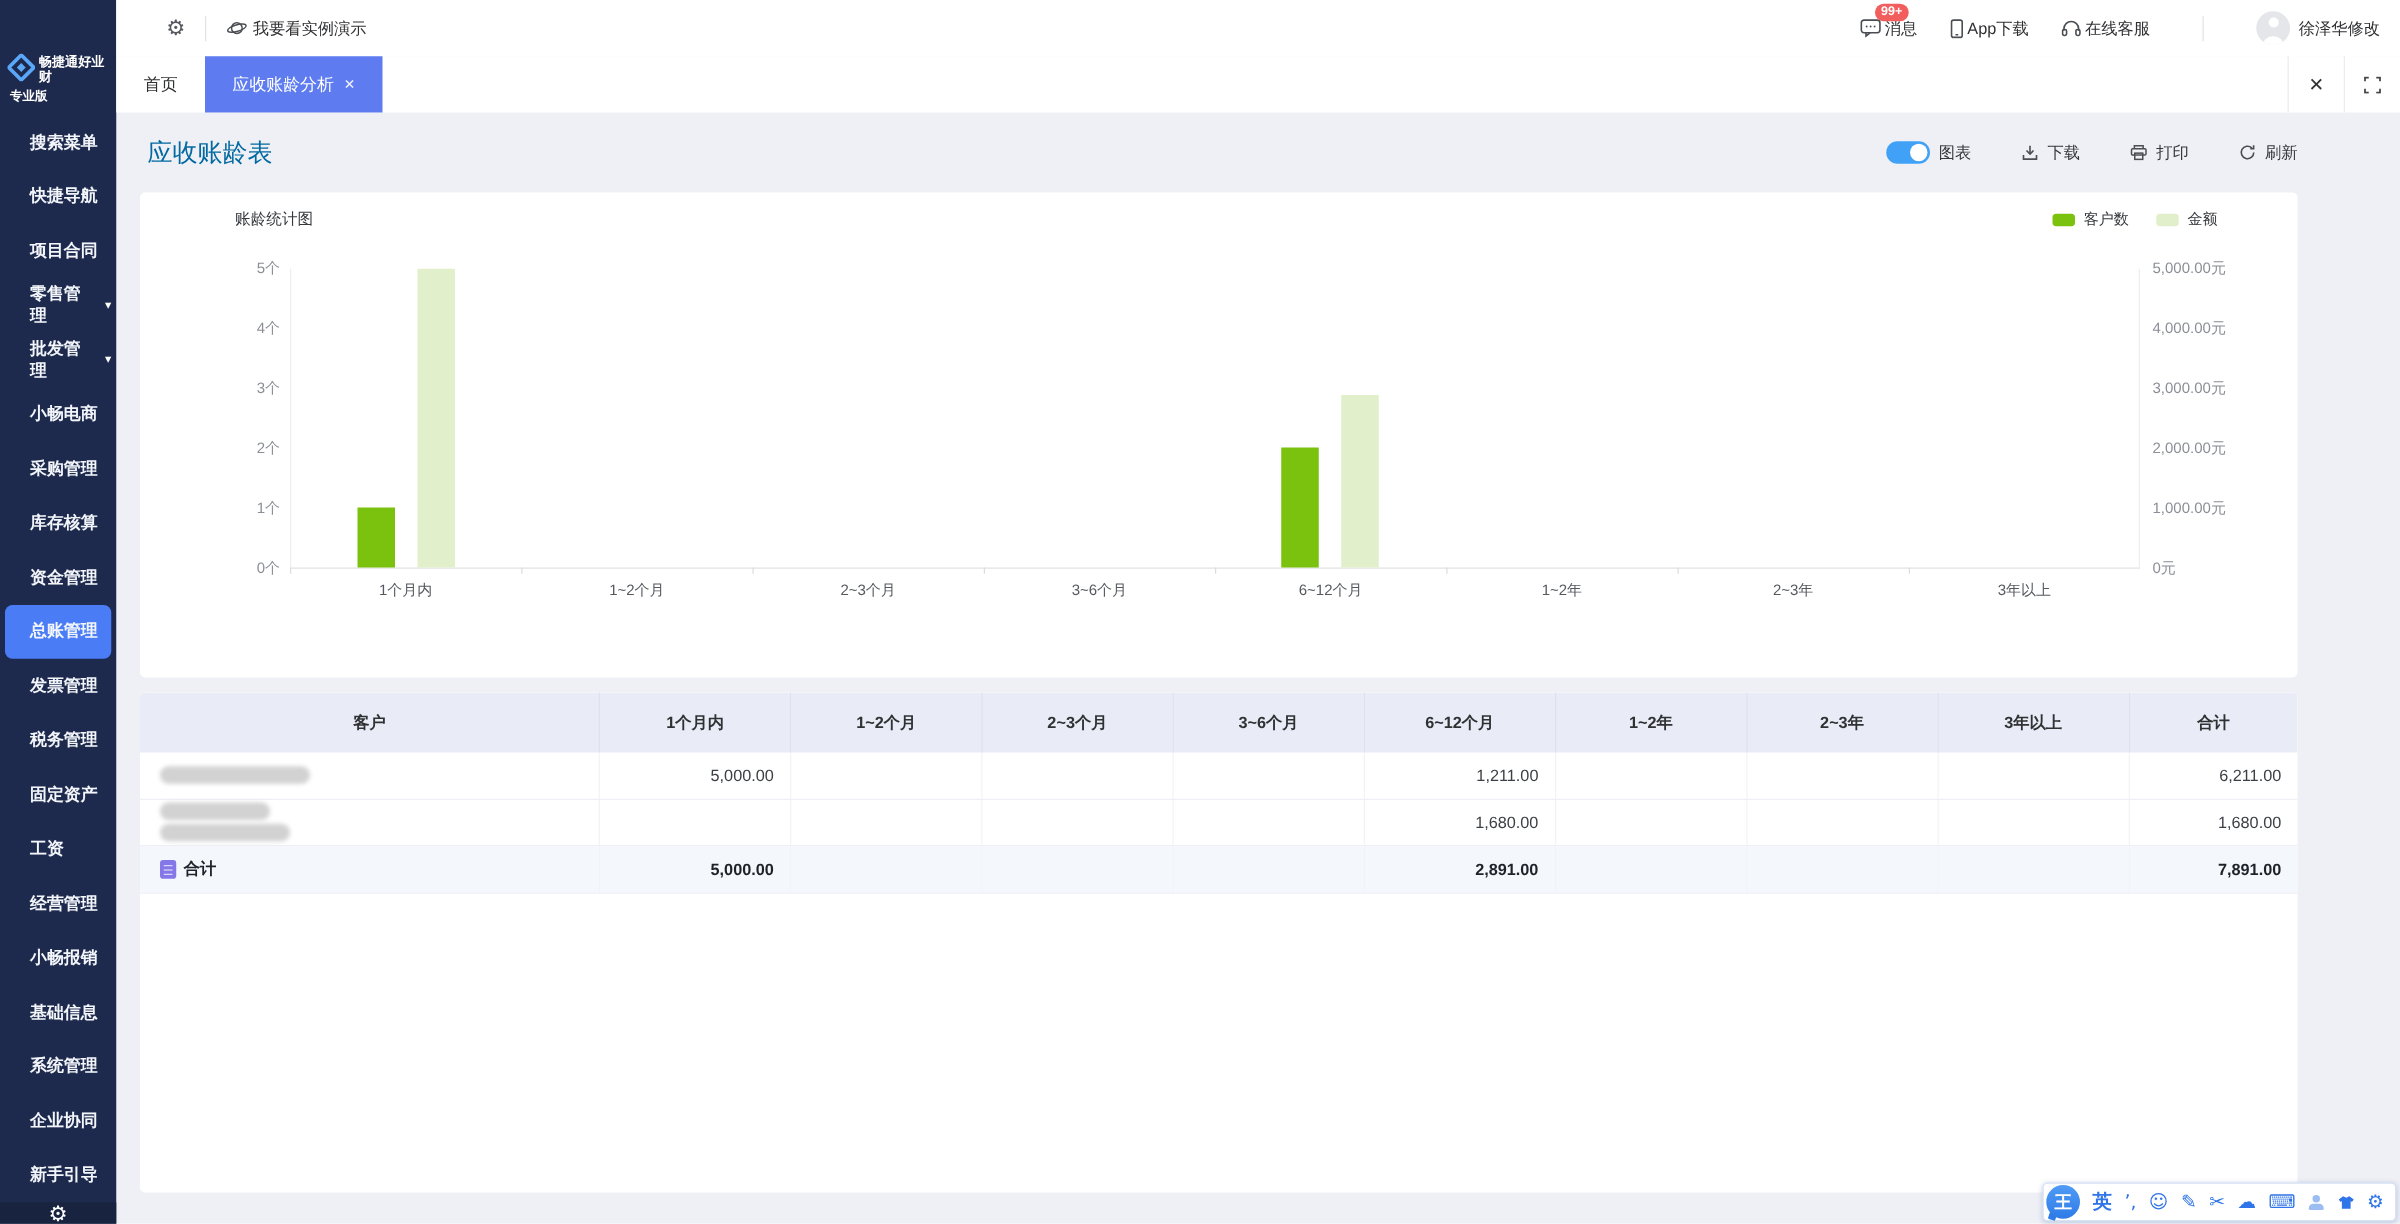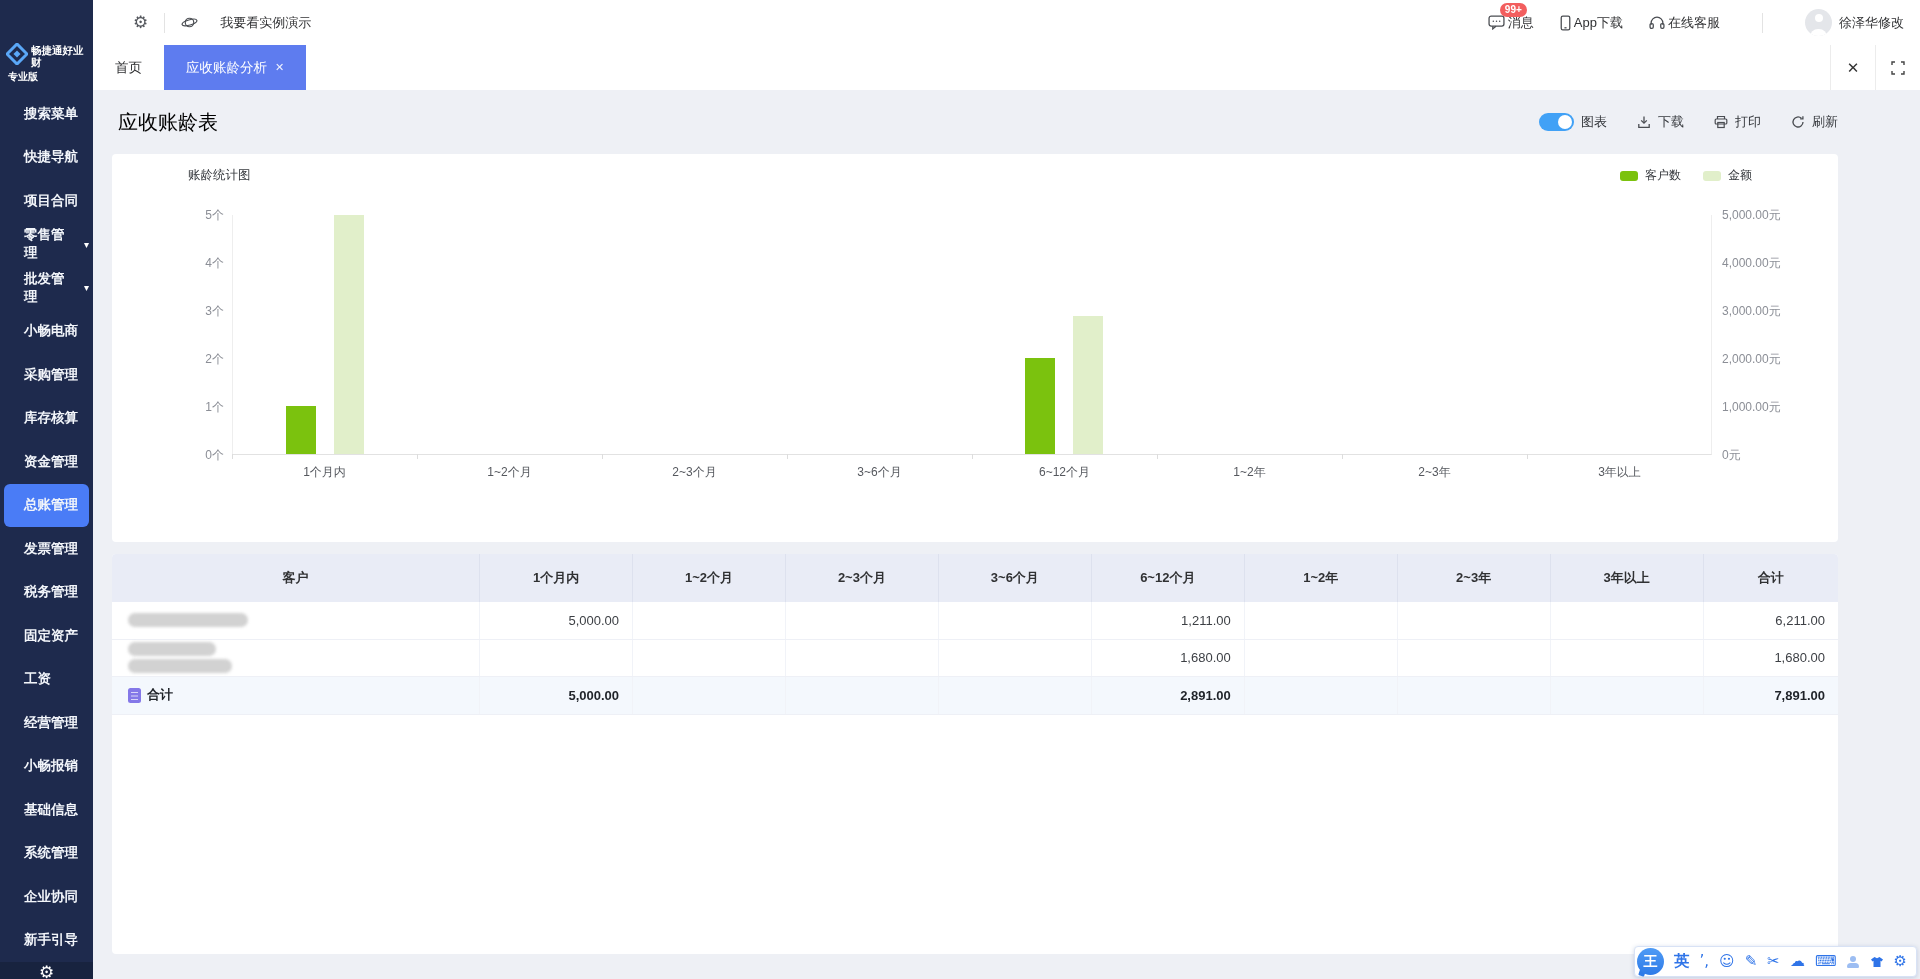--- a/index.html
+++ b/index.html
@@ -19,50 +19,50 @@
   .side-item.active { background:#4a7cf6; }
   .side-footer { height:44px; background:#18233f; display:flex; align-items:center; justify-content:center; font-size:17px; color:#fff; }
 
   
   .main { flex:1; min-width:0; display:flex; flex-direction:column; }
 
   .topbar { height:45px; background:#fff; display:flex; align-items:center; padding:0 16px 0 22px; }
   .acct { width:252px; display:flex; align-items:center; justify-content:space-between; border-bottom:1px solid #d9d9d9; padding:6px 4px; font-size:13px; color:#303133; cursor:pointer; }
   .top-ico { margin-left:18px; font-size:17px; color:#55585e; cursor:pointer; display:flex; align-items:center; }
   .vdiv { width:1px; height:20px; background:#e3e3e3; margin:0 16px; }
-  .demo { display:flex; align-items:center; gap:22px; font-size:13px; color:#303133; cursor:pointer; }
+  .demo { display:flex; align-items:center; gap:4px; font-size:13px; color:#303133; cursor:pointer; }
   .top-spacer { flex:1; }
   .top-right { display:flex; align-items:center; gap:26px; }
   .top-item { display:flex; align-items:center; gap:3px; font-size:13px; color:#303133; cursor:pointer; position:relative; }
   .badge { position:absolute; top:-11px; left:12px; background:#f25e5e; color:#fff; font-size:10px; line-height:14px; padding:0 5px; border-radius:8px; font-weight:bold; }
   .user { display:flex; align-items:center; gap:7px; font-size:13px; color:#303133; cursor:pointer; }
   .avatar { width:27px; height:27px; border-radius:50%; background:#e4e6ea; position:relative; overflow:hidden; }
   .avatar::before { content:''; position:absolute; top:5px; left:9.5px; width:8px; height:8px; border-radius:50%; background:#fff; }
   .avatar::after { content:''; position:absolute; bottom:-2px; left:5px; width:17px; height:9px; border-radius:8px 8px 0 0; background:#fff; }
 
   .tabbar { height:45px; background:#fff; display:flex; align-items:stretch; }
   .tabs { display:flex; flex:1; }
   .tab { display:flex; align-items:center; justify-content:center; gap:8px; font-size:13.5px; color:#303133; cursor:pointer; padding:0 22px; }
   .tab.active { background:#5e7cef; color:#fff; }
   .tab .tclose { font-size:11px; opacity:.9; }
   .tab-actions { display:flex; align-items:stretch; }
   .tab-act { width:45px; display:flex; align-items:center; justify-content:center; cursor:pointer; border-left:1px solid #ececec; color:#333; font-size:15px; }
 
   .content { flex:1; padding:0 82px 0 19px; display:flex; flex-direction:column; }
   .page-head { height:64px; display:flex; align-items:center; justify-content:space-between; }
-  .page-title { font-size:20px; color:#000000; font-weight:normal; padding-left:6px; }
-  .page-tools { display:flex; align-items:center; gap:30px; }
+  .page-title { font-size:20px; color:#0369a1; font-weight:normal; padding-left:6px; }
+  .page-tools { display:flex; align-items:center; gap:40px; }
   .tool { display:flex; align-items:center; gap:7px; font-size:13px; color:#34373c; cursor:pointer; }
   .toggle { width:35px; height:18px; border-radius:9px; background:#41a1f6; position:relative; }
   .toggle::after { content:''; position:absolute; top:2px; right:2px; width:14px; height:14px; border-radius:50%; background:#fff; }
 
   
   .panel { background:#fff; border-radius:4px; }
   .chart-panel { height:388px; padding-top:13px; }
-  .chart-head { display:flex; align-items:center; justify-content:space-between; padding:0 86px 0 76px; }
+  .chart-head { display:flex; align-items:center; justify-content:space-between; padding:0 64px 0 76px; }
   .chart-title { font-size:12.5px; color:#35383d; }
   .legend { display:flex; align-items:center; gap:22px; }
   .legend-item { display:flex; align-items:center; gap:7px; font-size:12px; color:#35383d; cursor:pointer; }
   .legend-swatch { width:18px; height:10px; border-radius:3px; }
   .chart-wrap { display:flex; margin-top:31px; }
   .ycol { height:240px; position:relative; }
   .ycol.left { width:120px; }
   .ycol.right { width:126px; }
   .ytick { position:absolute; transform:translateY(-50%); font-size:12px; color:#8b8e96; white-space:nowrap; }
   .ycol.left .ytick { right:8px; }

